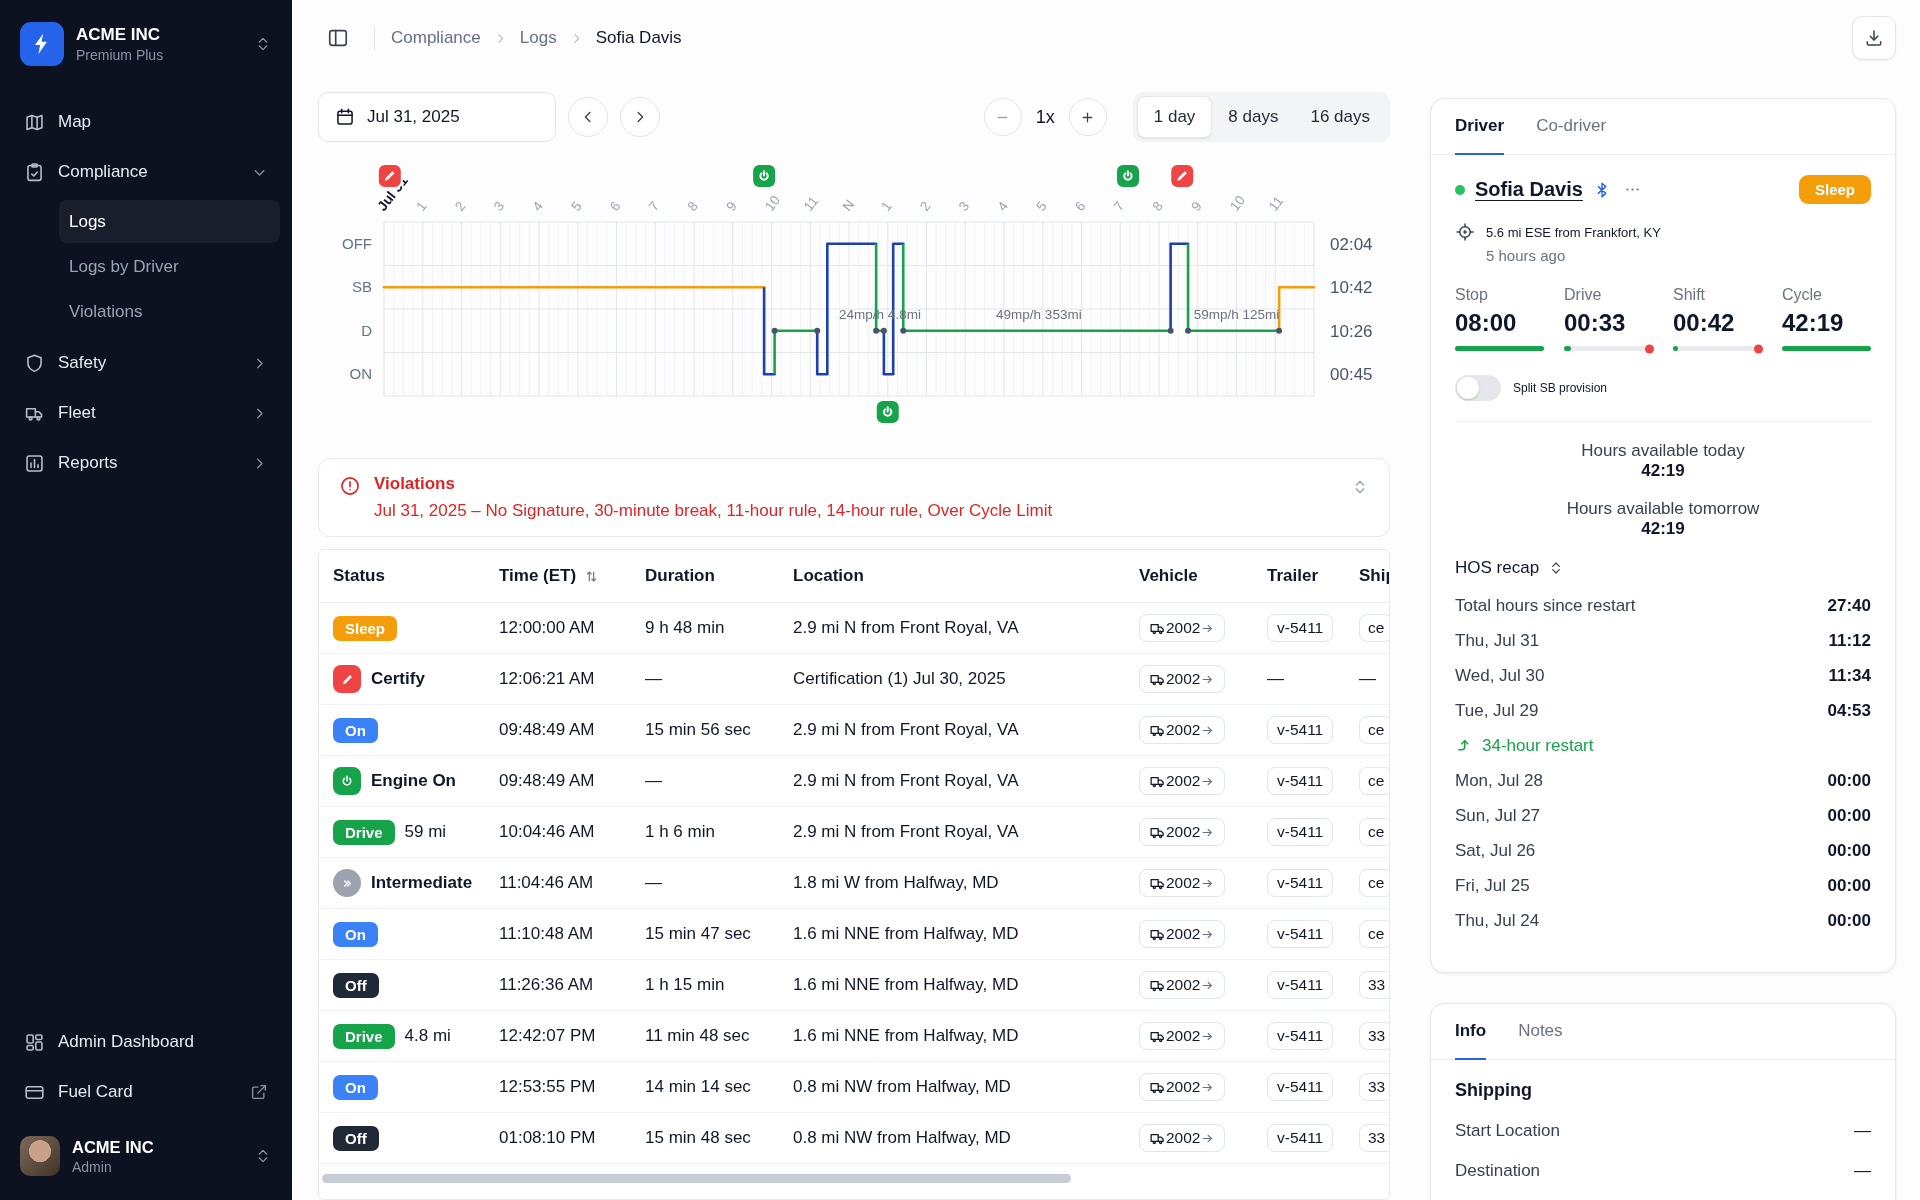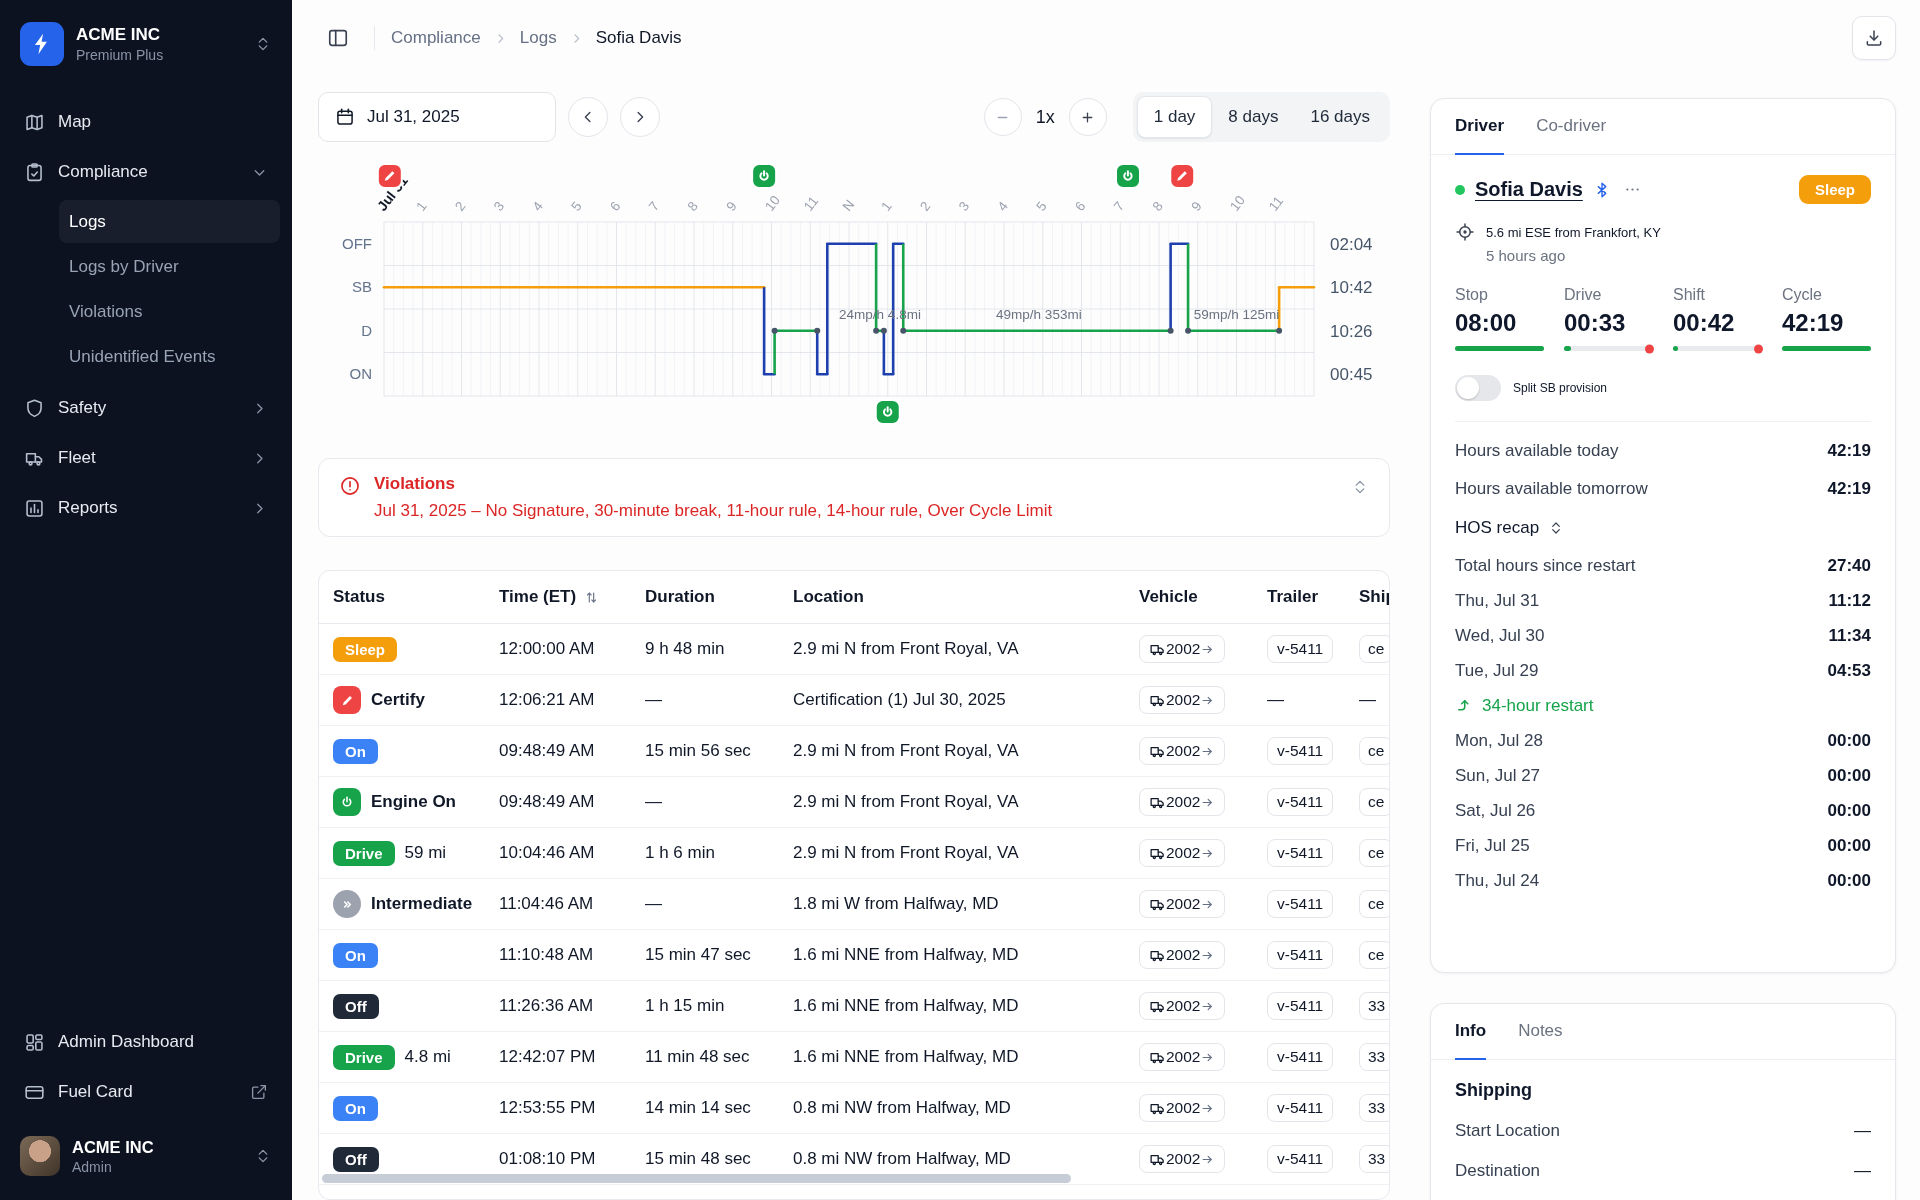--- a/index.html
+++ b/index.html
@@ -62,21 +62,21 @@
   .chart-wrap { margin-top:6px; }
 
   
   .violations-card { margin-top:10px; background:#fff; border:1px solid #e7e9ee; border-radius:12px; padding:15px 20px; display:flex; gap:13px; align-items:flex-start; }
   .viol-texts { display:flex; flex-direction:column; gap:7px; }
   .viol-title { color:#dc2626; font-size:17px; font-weight:700; }
   .viol-detail { color:#dc2626; font-size:17px; }
   .viol-icon { color:#dc2626; margin-top:1px; }
 
   
-  .table-card { margin-top:33px; background:#fff; border:1px solid #e7e9ee; border-radius:12px; overflow:hidden; position:relative; flex:1; min-height:0; }
+  .table-card { margin-top:12px; background:#fff; border:1px solid #e7e9ee; border-radius:6px; overflow:hidden; position:relative; flex:1; min-height:0; }
   table.log { width:100%; border-collapse:collapse; table-layout:fixed; }
   .log th { text-align:left; font-size:17px; font-weight:600; color:#101828; padding:16px 14px; border-bottom:1px solid #e7eaee; white-space:nowrap; overflow:hidden; }
   .log td { font-size:17px; color:#101828; padding:11px 14px; border-bottom:1px solid #f0f2f5; white-space:nowrap; overflow:hidden; font-variant-numeric:tabular-nums; }
   .cellwrap { display:flex; align-items:center; gap:10px; }
   .th-flex { display:flex; align-items:center; gap:8px; color:#101828; }
   .badge { display:inline-flex; align-items:center; padding:5px 12px; border-radius:7px; color:#fff; font-size:15px; font-weight:700; line-height:1; }
   .badge-orange { background:#f59e0b; }
   .badge-blue { background:#3b82f6; }
   .badge-green { background:#16a34a; }
   .badge-dark { background:#1f2937; }
@@ -118,21 +118,21 @@
   .timer-track { position:relative; height:5px; border-radius:3px; background:#e8eaee; }
   .timer-fill { position:absolute; left:0; top:0; bottom:0; border-radius:3px; background:#16a34a; }
   .timer-dot { position:absolute; right:-1px; top:50%; transform:translateY(-50%); width:9px; height:9px; border-radius:50%; background:#ef4444; }
 
   .toggle-row { margin-top:24px; display:flex; align-items:center; gap:12px; }
   .toggle { width:46px; height:26px; border-radius:13px; background:#e5e7eb; position:relative; cursor:pointer; flex-shrink:0; }
   .toggle .knob { position:absolute; left:2px; top:2px; width:22px; height:22px; border-radius:50%; background:#fff; box-shadow:0 1px 2px rgba(0,0,0,.2); }
   .toggle-label { font-size:12px; font-weight:400; }
 
   .divider { height:1px; background:#eef0f3; margin:20px 0 10px; }
-  .hours-row { display:flex; justify-content:space-between; align-items:center; padding:9px 0; font-size:17px; }
+  .hours-row { display:flex; justify-content:space-between; align-items:center; padding:9px 0; font-size:17px;flex-direction:column; }
   .hours-row .hl { color:#374151; }
   .hours-row .hv { font-weight:700; font-variant-numeric:tabular-nums; }
   .hos-recap-row { display:flex; align-items:center; gap:9px; padding:10px 0; font-size:17px; font-weight:500; cursor:pointer; }
   .recap-row { display:flex; justify-content:space-between; align-items:center; padding:7.5px 0; font-size:17px; }
   .recap-row .rl { color:#374151; }
   .recap-row .rv { font-weight:600; font-variant-numeric:tabular-nums; }
   .restart-row { display:flex; align-items:center; gap:9px; padding:7.5px 0; font-size:17px; font-weight:500; color:#16a34a; }
 
   .section-title { font-size:18px; font-weight:700; }
   .field-row { display:flex; justify-content:space-between; align-items:flex-end; padding:10px 0; font-size:17px; }
@@ -178,21 +178,20 @@
           </svg>
         <span>Compliance</span>
         <svg class="ic muted endic" viewBox="0 0 24 24" width="17" height="17">
             <path d="m6 9.5 6 6 6-6"></path>
           </svg>
       </div>
       <div class="nav-sub">
         <div class="nav-sub-item active">Logs</div>
         <div class="nav-sub-item">Logs by Driver</div>
         <div class="nav-sub-item">Violations</div>
-        <div class="nav-sub-item">Unidentified Events</div>
       </div>
       <div class="nav-item">
         <svg class="ic nicon" viewBox="0 0 24 24" width="21" height="21">
             <path d="M12 2.5 4.5 5.5v6c0 4.8 3.2 7.9 7.5 9.5 4.3-1.6 7.5-4.7 7.5-9.5v-6L12 2.5z"></path>
           </svg>
         <span>Safety</span>
         <svg class="ic muted endic" viewBox="0 0 24 24" width="17" height="17">
             <path d="m9.5 6 6 6-6 6"></path>
           </svg>
       </div>

